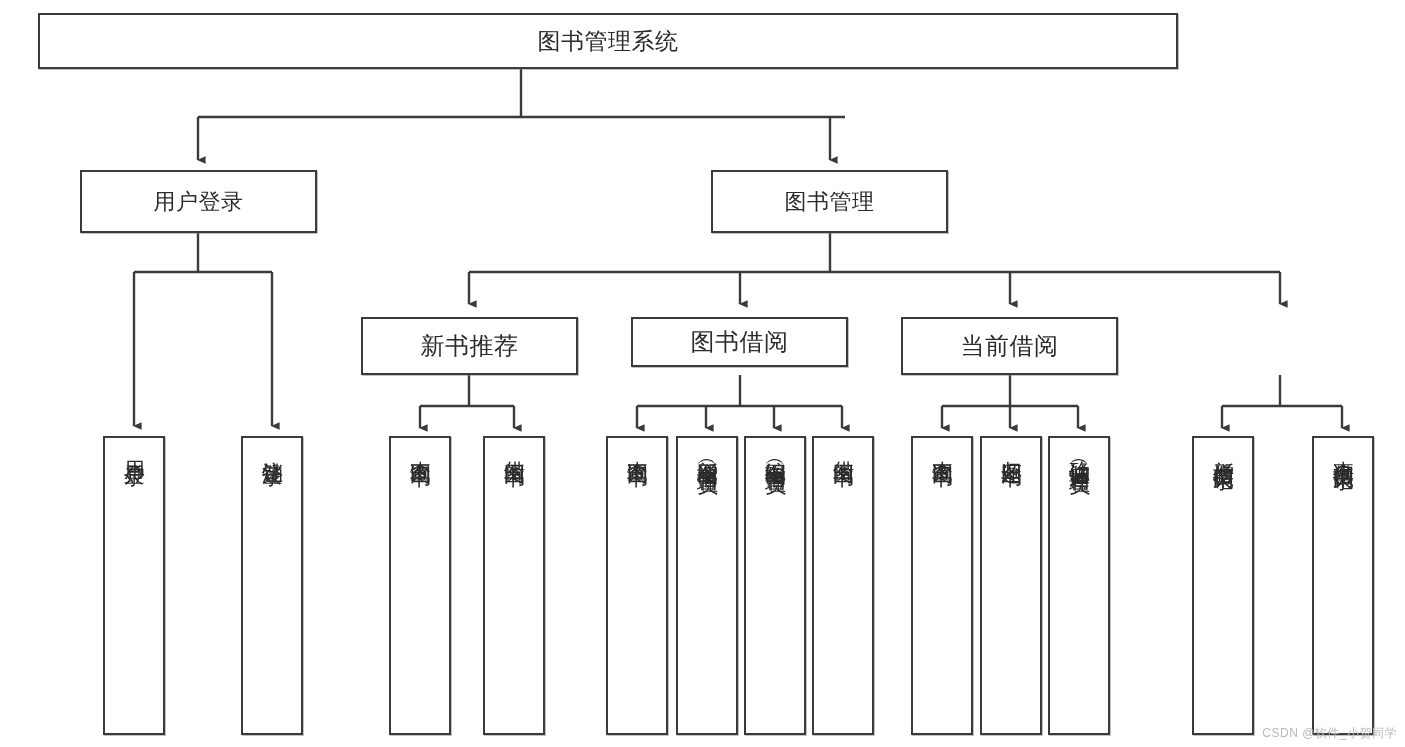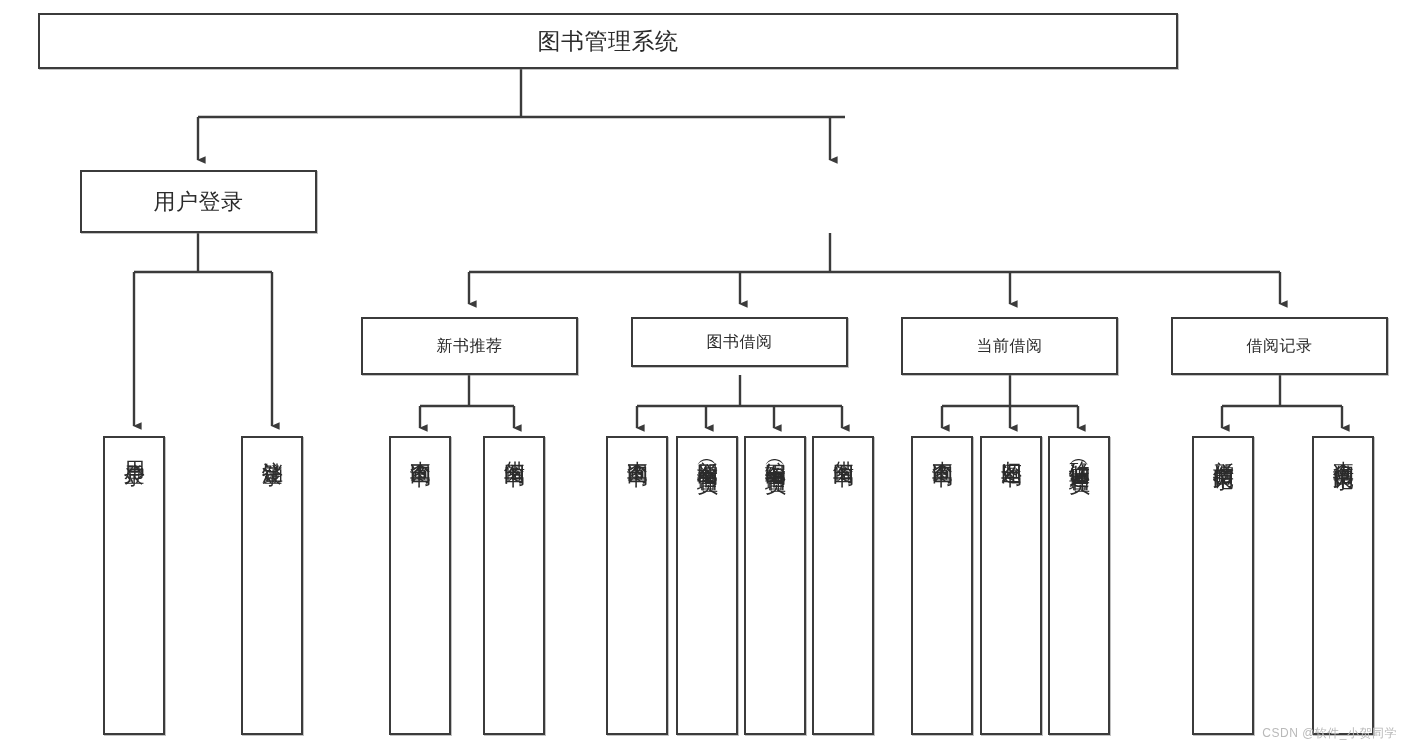--- a/index.html
+++ b/index.html
@@ -38,21 +38,21 @@
     box-shadow: 1px 1px 0 rgba(120,120,120,0.45);
   }
   .node-label {
     display: block;
     text-align: center;
     white-space: nowrap;
     letter-spacing: 0.5px;
   }
   .node-root .node-label { font-size: 23px; }
   .node-l2 .node-label  { font-size: 22px; }
-  .node-l3 .node-label  { font-size: 16px; }
+  .node-l3 .node-label  { font-size: 24px; }
   .node-leaf {
     align-items: flex-start;
     padding-top: 6px;
   }
   .node-leaf .node-label {
     writing-mode: vertical-rl;
     text-orientation: upright;
     font-size: 21px;
     line-height: 1.18;
     letter-spacing: 2px;
@@ -126,32 +126,32 @@
     </g>
   </svg>
 
   <div class="node-box node-root" style="left:20px; top:13px; width:1140px; height:56px;margin-left:18px;">
     <span class="node-label">图书管理系统</span>
   </div>
 
   <div class="node-box node-l2" style="left:80px; top:170px; width:237px; height:63px;">
     <span class="node-label">用户登录</span>
   </div>
+  <div class="node-box node-l2" style="left:711px; top:170px; width:237px; height:63px;">
+    <span class="node-label">图书管理</span>
+  </div>
 
   <div class="node-box node-l3" style="left:361px; top:317px; width:217px; height:58px;">
     <span class="node-label">新书推荐</span>
   </div>
   <div class="node-box node-l3" style="left:631px; top:317px; width:217px; height:50px;">
     <span class="node-label">图书借阅</span>
   </div>
   <div class="node-box node-l3" style="left:901px; top:317px; width:217px; height:58px;justify-content:center;">
     <span class="node-label">当前借阅</span>
-  </div>
-  <div class="node-box node-l3" style="left:1171px; top:317px; width:217px; height:58px;">
-    <span class="node-label">借阅记录</span>
   </div>
 
   <div class="node-box node-leaf" style="left:103px; top:436px; width:62px; height:299px;">
     <span class="node-label">用户登录</span>
   </div>
   <div class="node-box node-leaf" style="left:241px; top:436px; width:62px; height:299px;">
     <span class="node-label">注销登录</span>
   </div>
 
   <div class="node-box node-leaf" style="left:389px; top:436px; width:62px; height:299px;">

